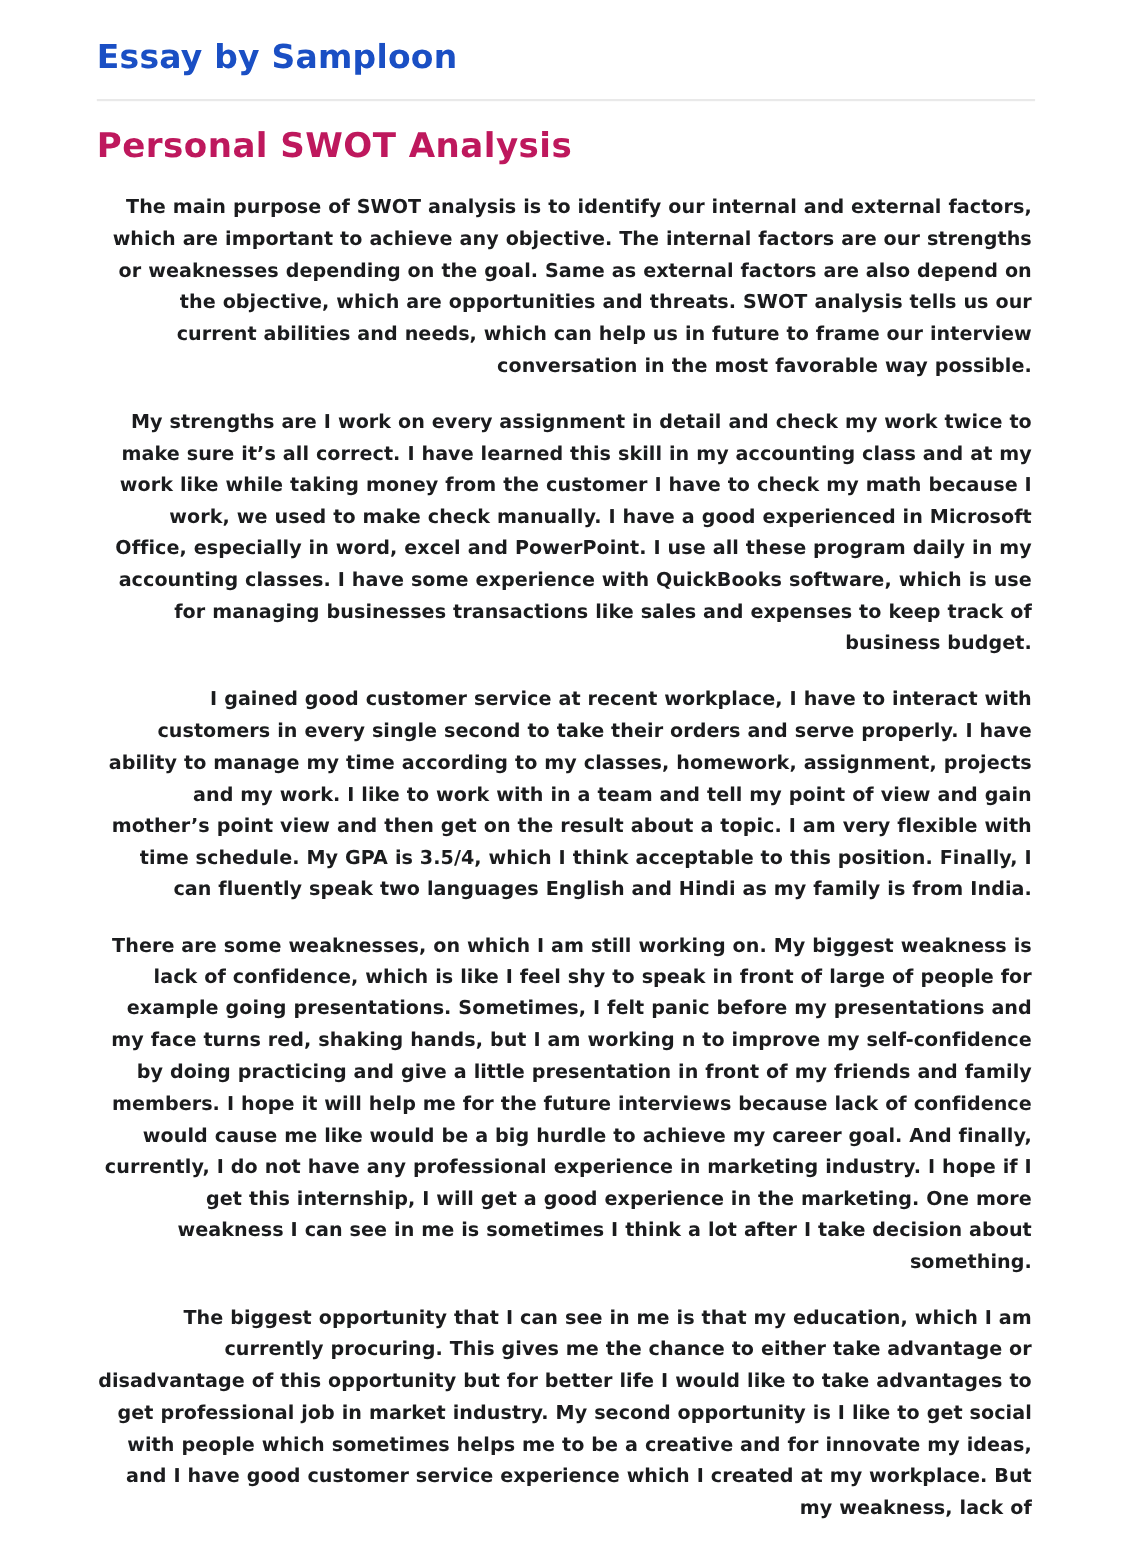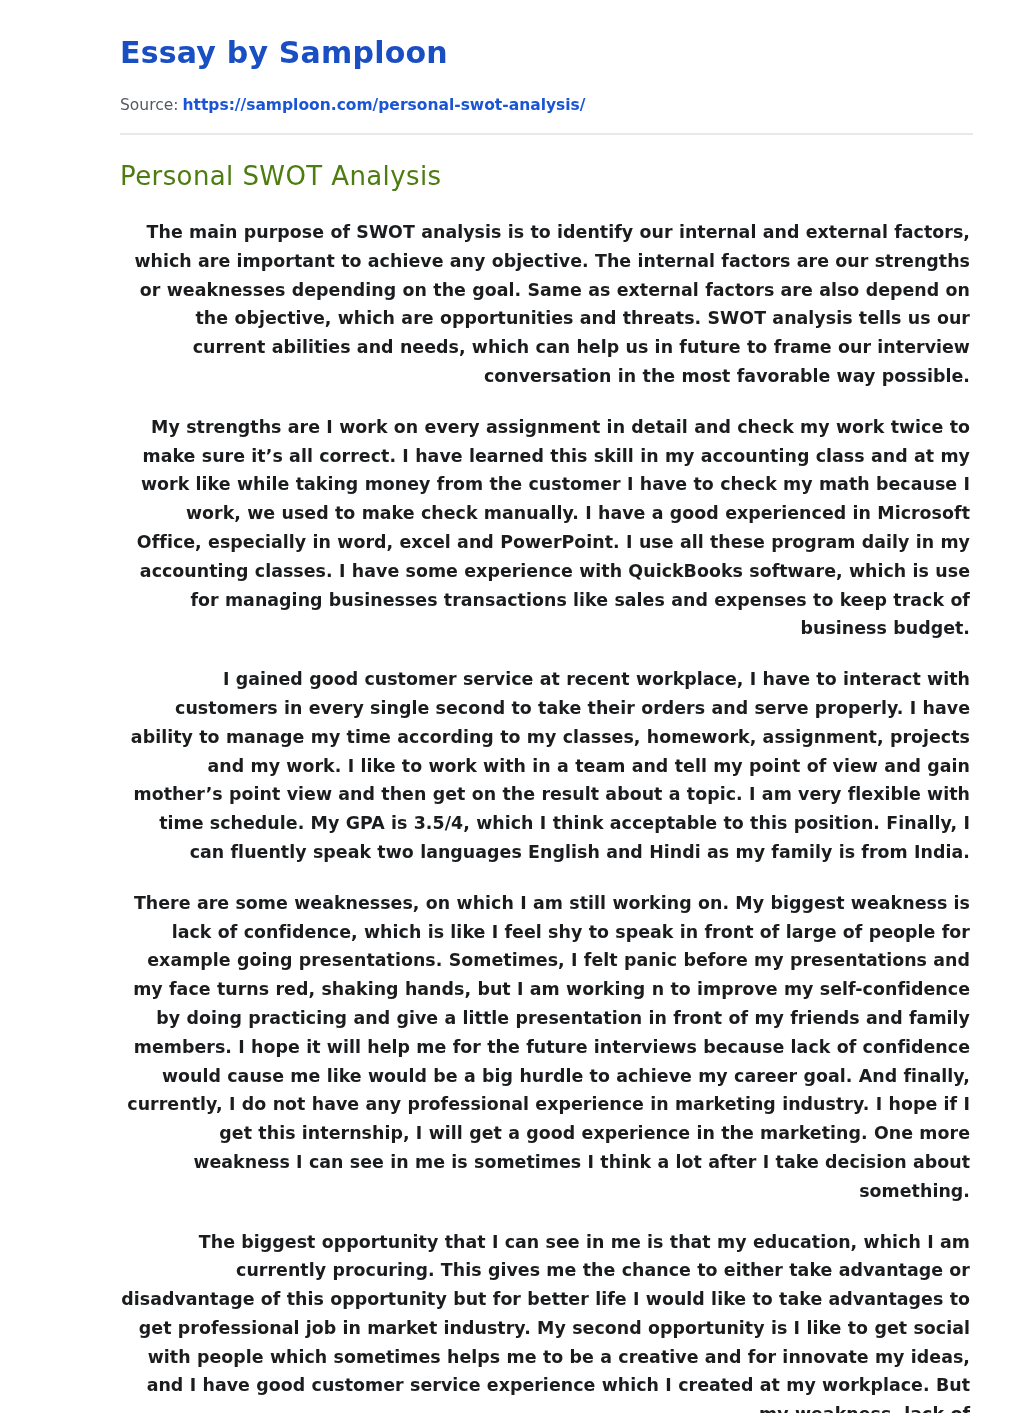--- a/index.html
+++ b/index.html
@@ -13,21 +13,21 @@
     height: 1413px;
     overflow: hidden;
     font-family: "DejaVu Sans", "Liberation Sans", sans-serif;
     -webkit-font-smoothing: antialiased;
   }
   .page {
     position: relative;
     width: 1024px;
     height: 1413px;
     box-sizing: border-box;
-    padding: 0 88px 0 120px;
+    padding: 0 88px 0 88px;
     background: #ffffff;
   }
   
   .site-header {
     padding-top: 34px;
   }
   .brand {
     font-size: 30px;
     line-height: 38px;
     font-weight: bold;
@@ -56,24 +56,24 @@
   .divider {
     margin: 18px 0 0 0;
     height: 2px;
     width: 853px;
     background: #e9e9e9;
     border: 0;
   }
   
   .article-title {
     margin: 22px 0 0 0;
-    font-size: 26px;
+    font-size: 31px;
     line-height: 38px;
-    font-weight: normal;
-    color: #4d7c0f;
+    font-weight: bold;
+    color: #be185d;
     letter-spacing: 0.4px;
   }
   .article-body {
     margin-top: 23px;
     width: 850px;
   }
   .article-body p {
     margin: 0 0 22px 0;
     font-size: 17.4px;
     line-height: 28.8px;
@@ -88,23 +88,20 @@
   }
 </style>
 </head>
 <body>
 
 <div class="page">
 
   <div class="site-header">
     <div class="brand">Essay by Samploon</div>
 
-    <div class="source-line">
-      <span class="source-label">Source:</span><a class="source-url" href="#">https://samploon.com/personal-swot-analysis/</a>
-    </div>
 
     <hr class="divider">
   </div>
 
   <h1 class="article-title">Personal SWOT Analysis</h1>
 
   <div class="article-body">
     <p>The main purpose of SWOT analysis is to identify our internal and external factors, which are important to achieve any objective. The internal factors are our strengths or weaknesses depending on the goal. Same as external factors are also depend on the objective, which are opportunities and threats. SWOT analysis tells us our current abilities and needs, which can help us in future to frame our interview conversation in the most favorable way possible.</p>
     <p>My strengths are I work on every assignment in detail and check my work twice to make sure it’s all correct. I have learned this skill in my accounting class and at my work like while taking money from the customer I have to check my math because I work, we used to make check manually. I have a good experienced in Microsoft Office, especially in word, excel and PowerPoint. I use all these program daily in my accounting classes. I have some experience with QuickBooks software, which is use for managing businesses transactions like sales and expenses to keep track of business budget.</p>
     <p>I gained good customer service at recent workplace, I have to interact with customers in every single second to take their orders and serve properly. I have ability to manage my time according to my classes, homework, assignment, projects and my work. I like to work with in a team and tell my point of view and gain mother’s point view and then get on the result about a topic. I am very flexible with time schedule. My GPA is 3.5/4, which I think acceptable to this position. Finally, I can fluently speak two languages English and Hindi as my family is from India.</p>

